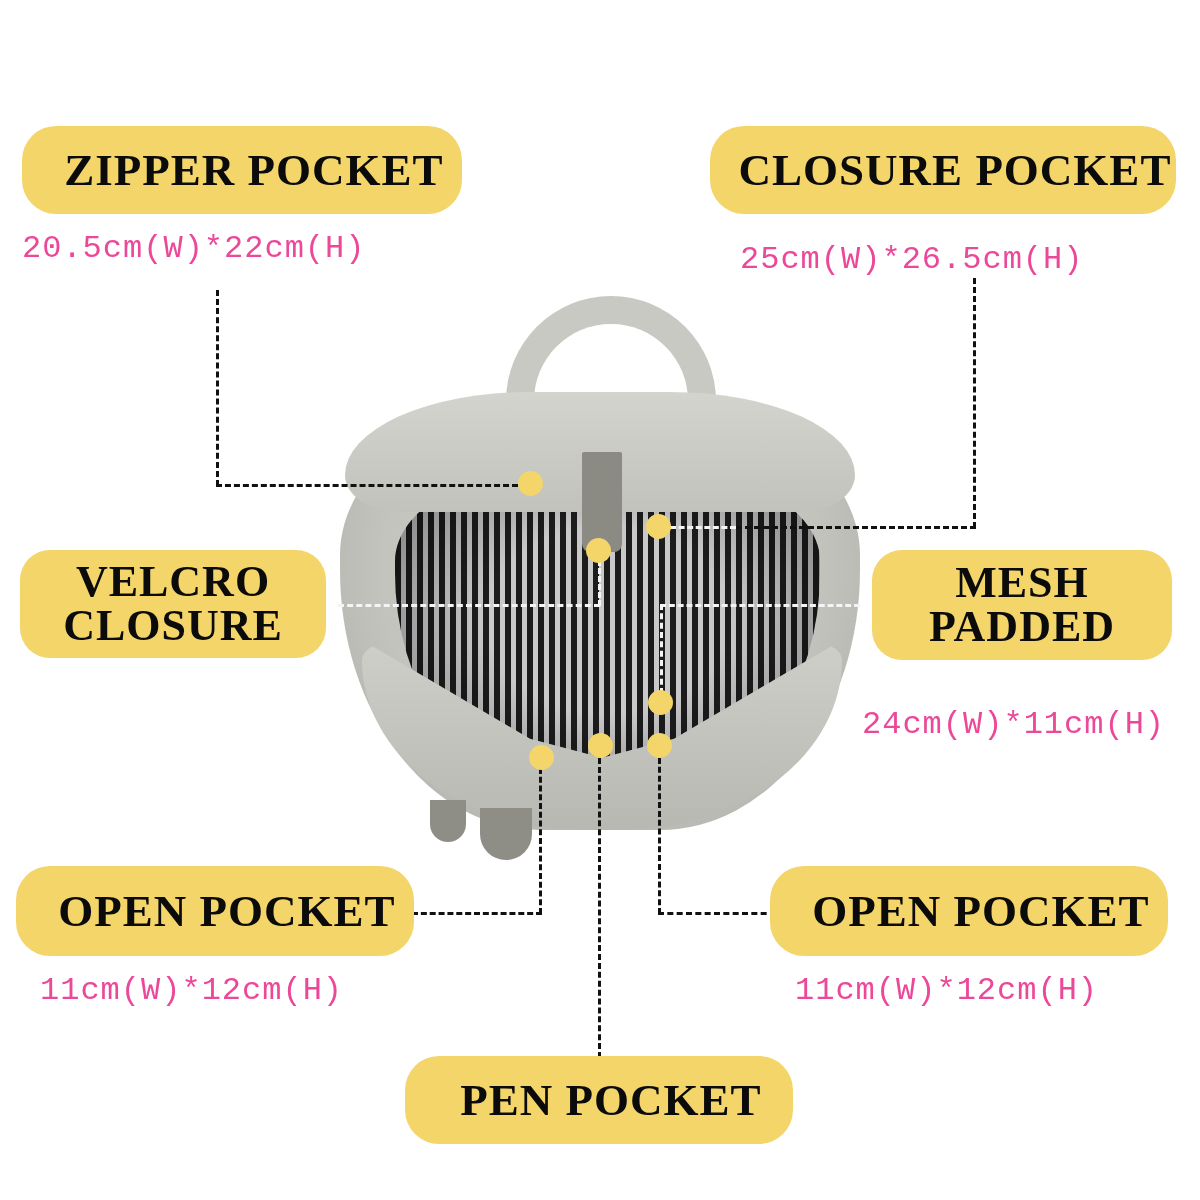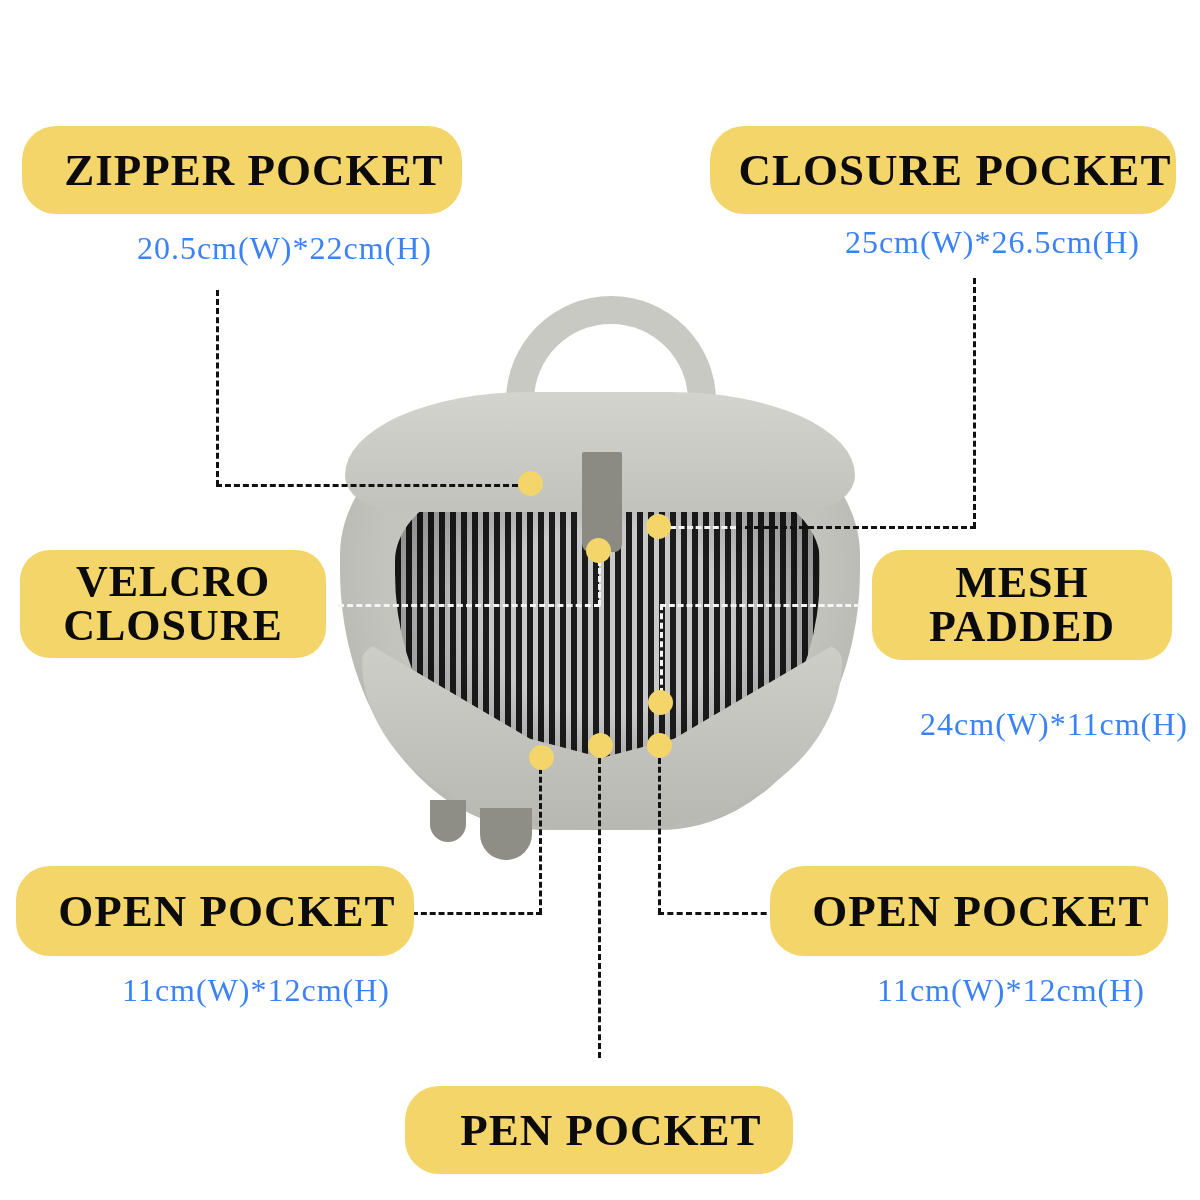--- a/index.html
+++ b/index.html
@@ -20,26 +20,26 @@
       letter-spacing: 1px;
       text-align: center;
       line-height: 1.0;
     }
     .pill .line { display: block; white-space: nowrap; }
     .pill.single { font-size: 45px; padding-left: 24px; }
     .pill.double { font-size: 44px; border-radius: 30px; }
 
     .dim {
       position: absolute;
-      color: #3b82f6;
-      font-family: Liberation Serif, serif;
+      color: #ec4899;
+      font-family: Liberation Mono, monospace;
       font-size: 32px;
       letter-spacing: 1px;
       white-space: nowrap;
-      text-align: right;
+      text-align: left;
     }
 
     .dash-h {
       position: absolute;
       height: 0;
       border-top: 3px dashed #111;
     }
     .dash-v {
       position: absolute;
       width: 0;
@@ -146,21 +146,21 @@
 <div class="dot" style="left:647px; top:733px;"></div>
 
 <div class="pill single" style="left:22px; top:126px; width:440px; height:88px;">
   <span class="line">ZIPPER POCKET</span>
 </div>
 <div class="dim" style="left:22px; top:230px; width:410px;">20.5cm(W)*22cm(H)</div>
 
 <div class="pill single" style="left:710px; top:126px; width:466px; height:88px;">
   <span class="line">CLOSURE POCKET</span>
 </div>
-<div class="dim" style="left:740px; top:224px; width:400px;">25cm(W)*26.5cm(H)</div>
+<div class="dim" style="left:740px; top:241px; width:400px;">25cm(W)*26.5cm(H)</div>
 
 <div class="pill double" style="left:20px; top:550px; width:306px; height:108px;">
   <span class="line">VELCRO</span>
   <span class="line">CLOSURE</span>
 </div>
 
 <div class="pill double" style="left:872px; top:550px; width:300px; height:110px;">
   <span class="line">MESH</span>
   <span class="line">PADDED</span>
 </div>
@@ -169,15 +169,15 @@
 <div class="pill single" style="left:16px; top:866px; width:398px; height:90px;">
   <span class="line">OPEN POCKET</span>
 </div>
 <div class="dim" style="left:40px; top:972px; width:350px;">11cm(W)*12cm(H)</div>
 
 <div class="pill single" style="left:770px; top:866px; width:398px; height:90px;">
   <span class="line">OPEN POCKET</span>
 </div>
 <div class="dim" style="left:795px; top:972px; width:350px;">11cm(W)*12cm(H)</div>
 
-<div class="pill single" style="left:405px; top:1056px; width:388px; height:88px;margin-top:30px;">
+<div class="pill single" style="left:405px; top:1056px; width:388px; height:88px;">
   <span class="line">PEN POCKET</span>
 </div>
 
 </body></html>

